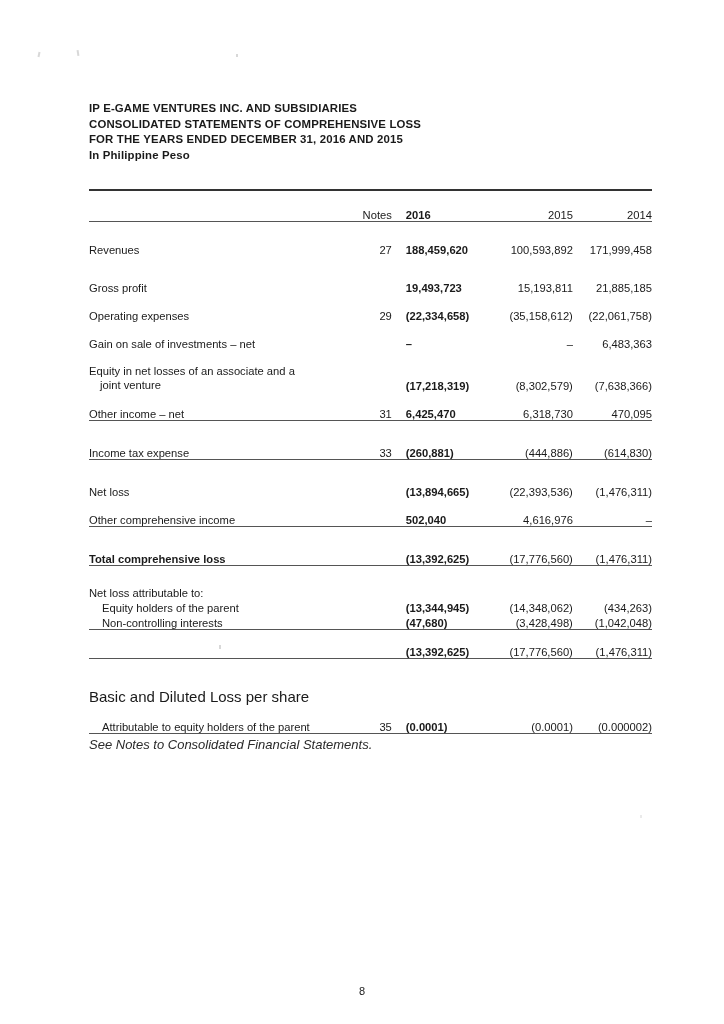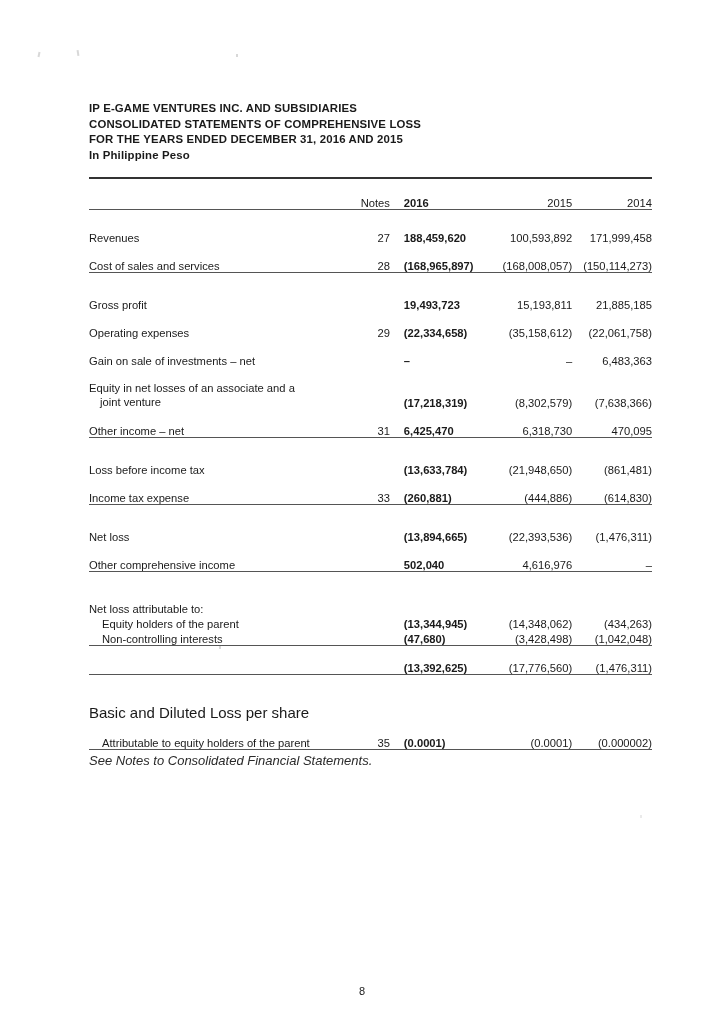--- a/index.html
+++ b/index.html
@@ -46,21 +46,21 @@
     font-weight: bold;
     font-size: 11.4px;
     line-height: 15.6px;
     letter-spacing: .15px;
     margin-bottom: 0;
   }
   .heading div { white-space: nowrap; }
 
   
   table.fin {
-    margin-top: 14px;
+    margin-top: 26px;
     width: 563px;
     border-collapse: collapse;
     font-size: 11.2px;
   }
   table.fin td {
     padding: 0;
     vertical-align: bottom;
     white-space: nowrap;
   }
 
@@ -171,27 +171,20 @@
           </tr>
 
       <tr class="r">
         <td class="c-label">Revenues</td>
         <td class="c-notes">27</td>
         <td class="c-y1">188,459,620</td>
         <td class="c-y2">100,593,892</td>
         <td class="c-y3">171,999,458</td>
       </tr>
 
-      <tr class="r rule">
-        <td class="c-label">Cost of sales and services</td>
-        <td class="c-notes">28</td>
-        <td class="c-y1">(168,965,897)</td>
-        <td class="c-y2">(168,008,057)</td>
-        <td class="c-y3">(150,114,273)</td>
-      </tr>
 
       <tr class="gap-10">
             <td colspan="5"></td>
           </tr>
 
       <tr class="r">
         <td class="c-label">Gross profit</td>
         <td class="c-notes"></td>
         <td class="c-y1">19,493,723</td>
         <td class="c-y2">15,193,811</td>
@@ -230,27 +223,20 @@
         <td class="c-notes">31</td>
         <td class="c-y1">6,425,470</td>
         <td class="c-y2">6,318,730</td>
         <td class="c-y3">470,095</td>
       </tr>
 
       <tr class="gap-10">
             <td colspan="5"></td>
           </tr>
 
-      <tr class="r">
-        <td class="c-label">Loss before income tax</td>
-        <td class="c-notes"></td>
-        <td class="c-y1">(13,633,784)</td>
-        <td class="c-y2">(21,948,650)</td>
-        <td class="c-y3">(861,481)</td>
-      </tr>
 
       <tr class="r rule">
         <td class="c-label">Income tax expense</td>
         <td class="c-notes">33</td>
         <td class="c-y1">(260,881)</td>
         <td class="c-y2">(444,886)</td>
         <td class="c-y3">(614,830)</td>
       </tr>
 
       <tr class="gap-10">
@@ -270,20 +256,27 @@
         <td class="c-notes"></td>
         <td class="c-y1">502,040</td>
         <td class="c-y2">4,616,976</td>
         <td class="c-y3">–</td>
       </tr>
 
       <tr class="gap-10">
             <td colspan="5"></td>
           </tr>
 
+      <tr class="r rule">
+        <td class="c-label bold">Total comprehensive loss</td>
+        <td class="c-notes"></td>
+        <td class="c-y1">(13,392,625)</td>
+        <td class="c-y2">(17,776,560)</td>
+        <td class="c-y3">(1,476,311)</td>
+      </tr>
 
       <tr class="gap-18">
             <td colspan="5"></td>
           </tr>
 
       <tr class="r-tight">
         <td class="c-label">Net loss attributable to:</td>
         <td class="c-notes"></td>
             <td class="c-y1"></td>
             <td class="c-y2"></td>

